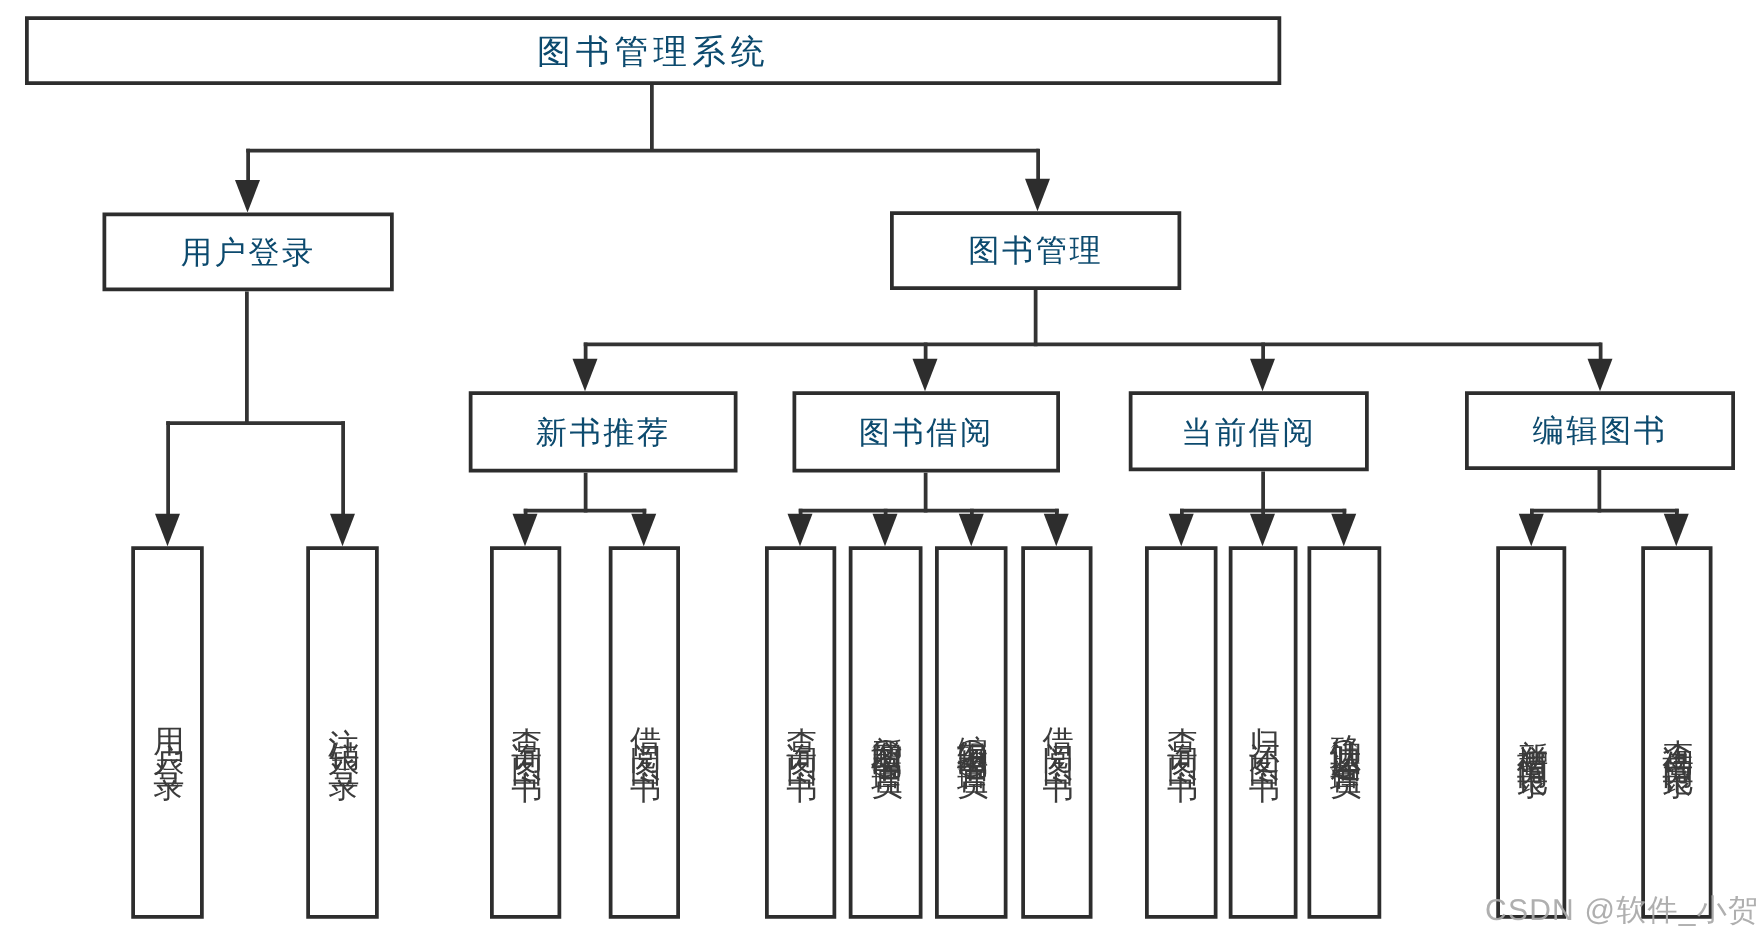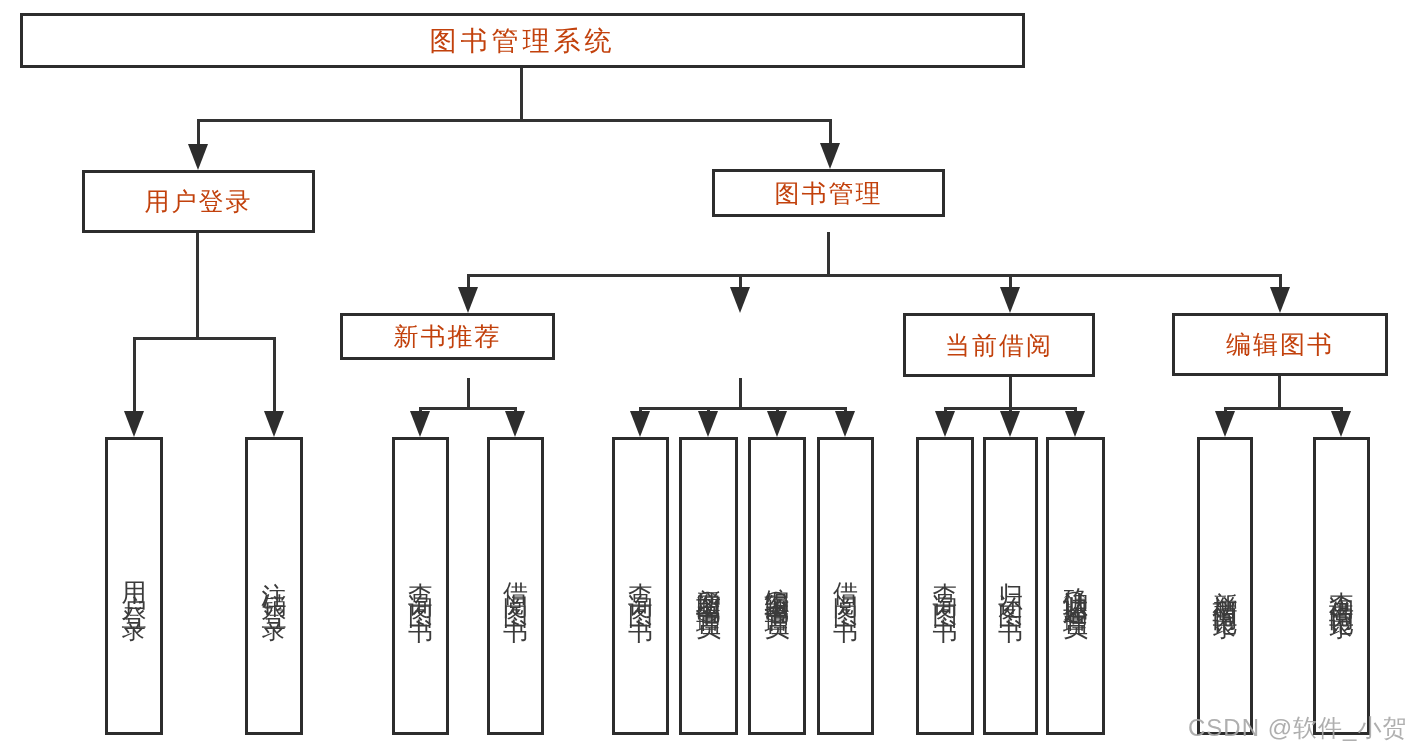--- a/index.html
+++ b/index.html
@@ -16,21 +16,21 @@
     box-sizing:border-box;
     background:#ffffff;
     border:3px solid #2d2d2d;
     display:flex;
     align-items:center;
     justify-content:center;
     z-index:2;
   }
   .nlabel{
     font-size:25px;
-    color:#c2410c;
+    color:#0c4a6e;
     letter-spacing:2px;
     white-space:nowrap;
   }
   .root-label{font-size:27px;letter-spacing:4px;}
   .leaf{top:437px;height:298px;}
   .vlabel{
     writing-mode:vertical-rl;
     text-orientation:mixed;
     font-size:25px;
     color:#3b3b3b;
@@ -118,26 +118,29 @@
       <div class="edge-arrow" style="left: 1331px; top: 411px;"></div>
     </div>
 
   <div class="node" style="left:20px;top:13px;width:1005px;height:55px">
     <span class="nlabel root-label">图书管理系统</span>
   </div>
 
   <div class="node" style="left:82px;top:170px;width:233px;height:63px">
     <span class="nlabel">用户登录</span>
   </div>
-  <div class="node" style="left:712px;top:169px;width:233px;height:48px">
+  <div class="node" style="left:712px;top:169px;width:233px;height:63px">
     <span class="nlabel">图书管理</span>
   </div>
 
-  <div class="node" style="left:340px;top:313px;width:215px;height:47px">
+  <div class="node" style="left:375px;top:313px;width:215px;height:65px">
     <span class="nlabel">新书推荐</span>
+  </div>
+  <div class="node" style="left:634px;top:313px;width:214px;height:65px">
+    <span class="nlabel">图书借阅</span>
   </div>
   <div class="node" style="left:903px;top:313px;width:192px;height:64px">
     <span class="nlabel">当前借阅</span>
   </div>
   <div class="node" style="left:1172px;top:313px;width:216px;height:63px">
     <span class="nlabel">编辑图书</span>
   </div>
 
   <div class="node leaf" style="left:105px;width:58px">
     <span class="vlabel ls-wide">用户登录</span>

